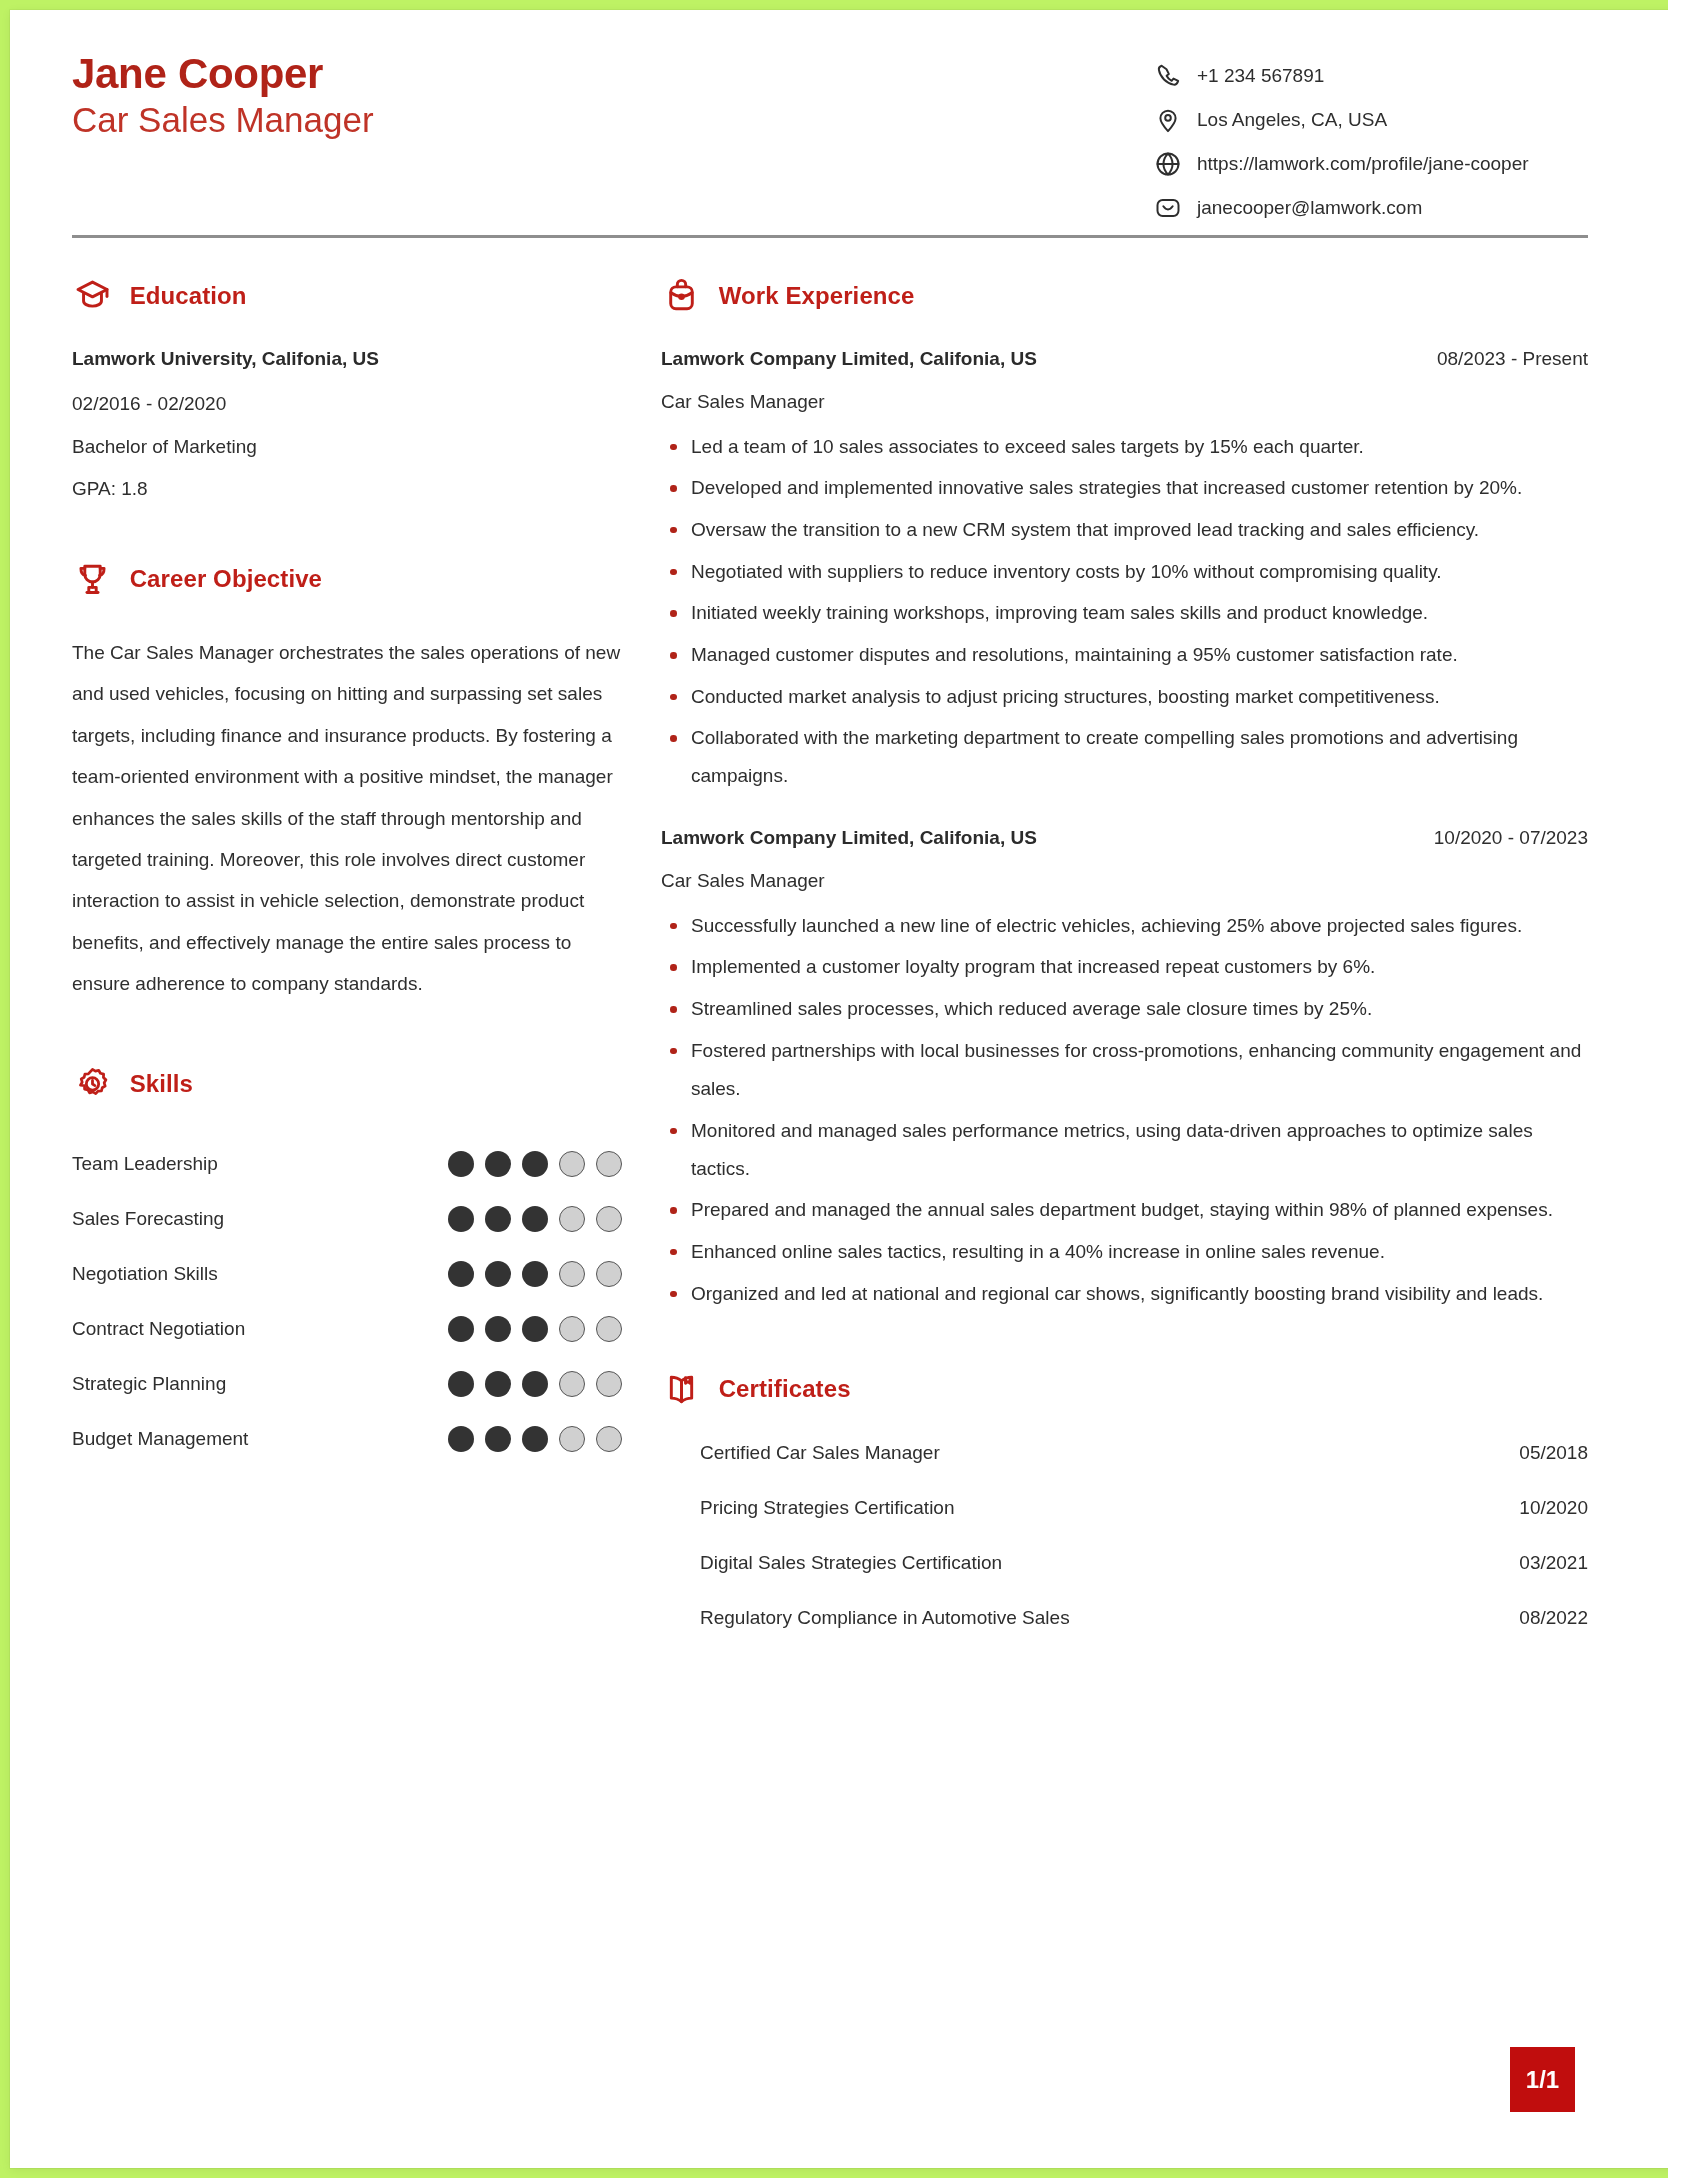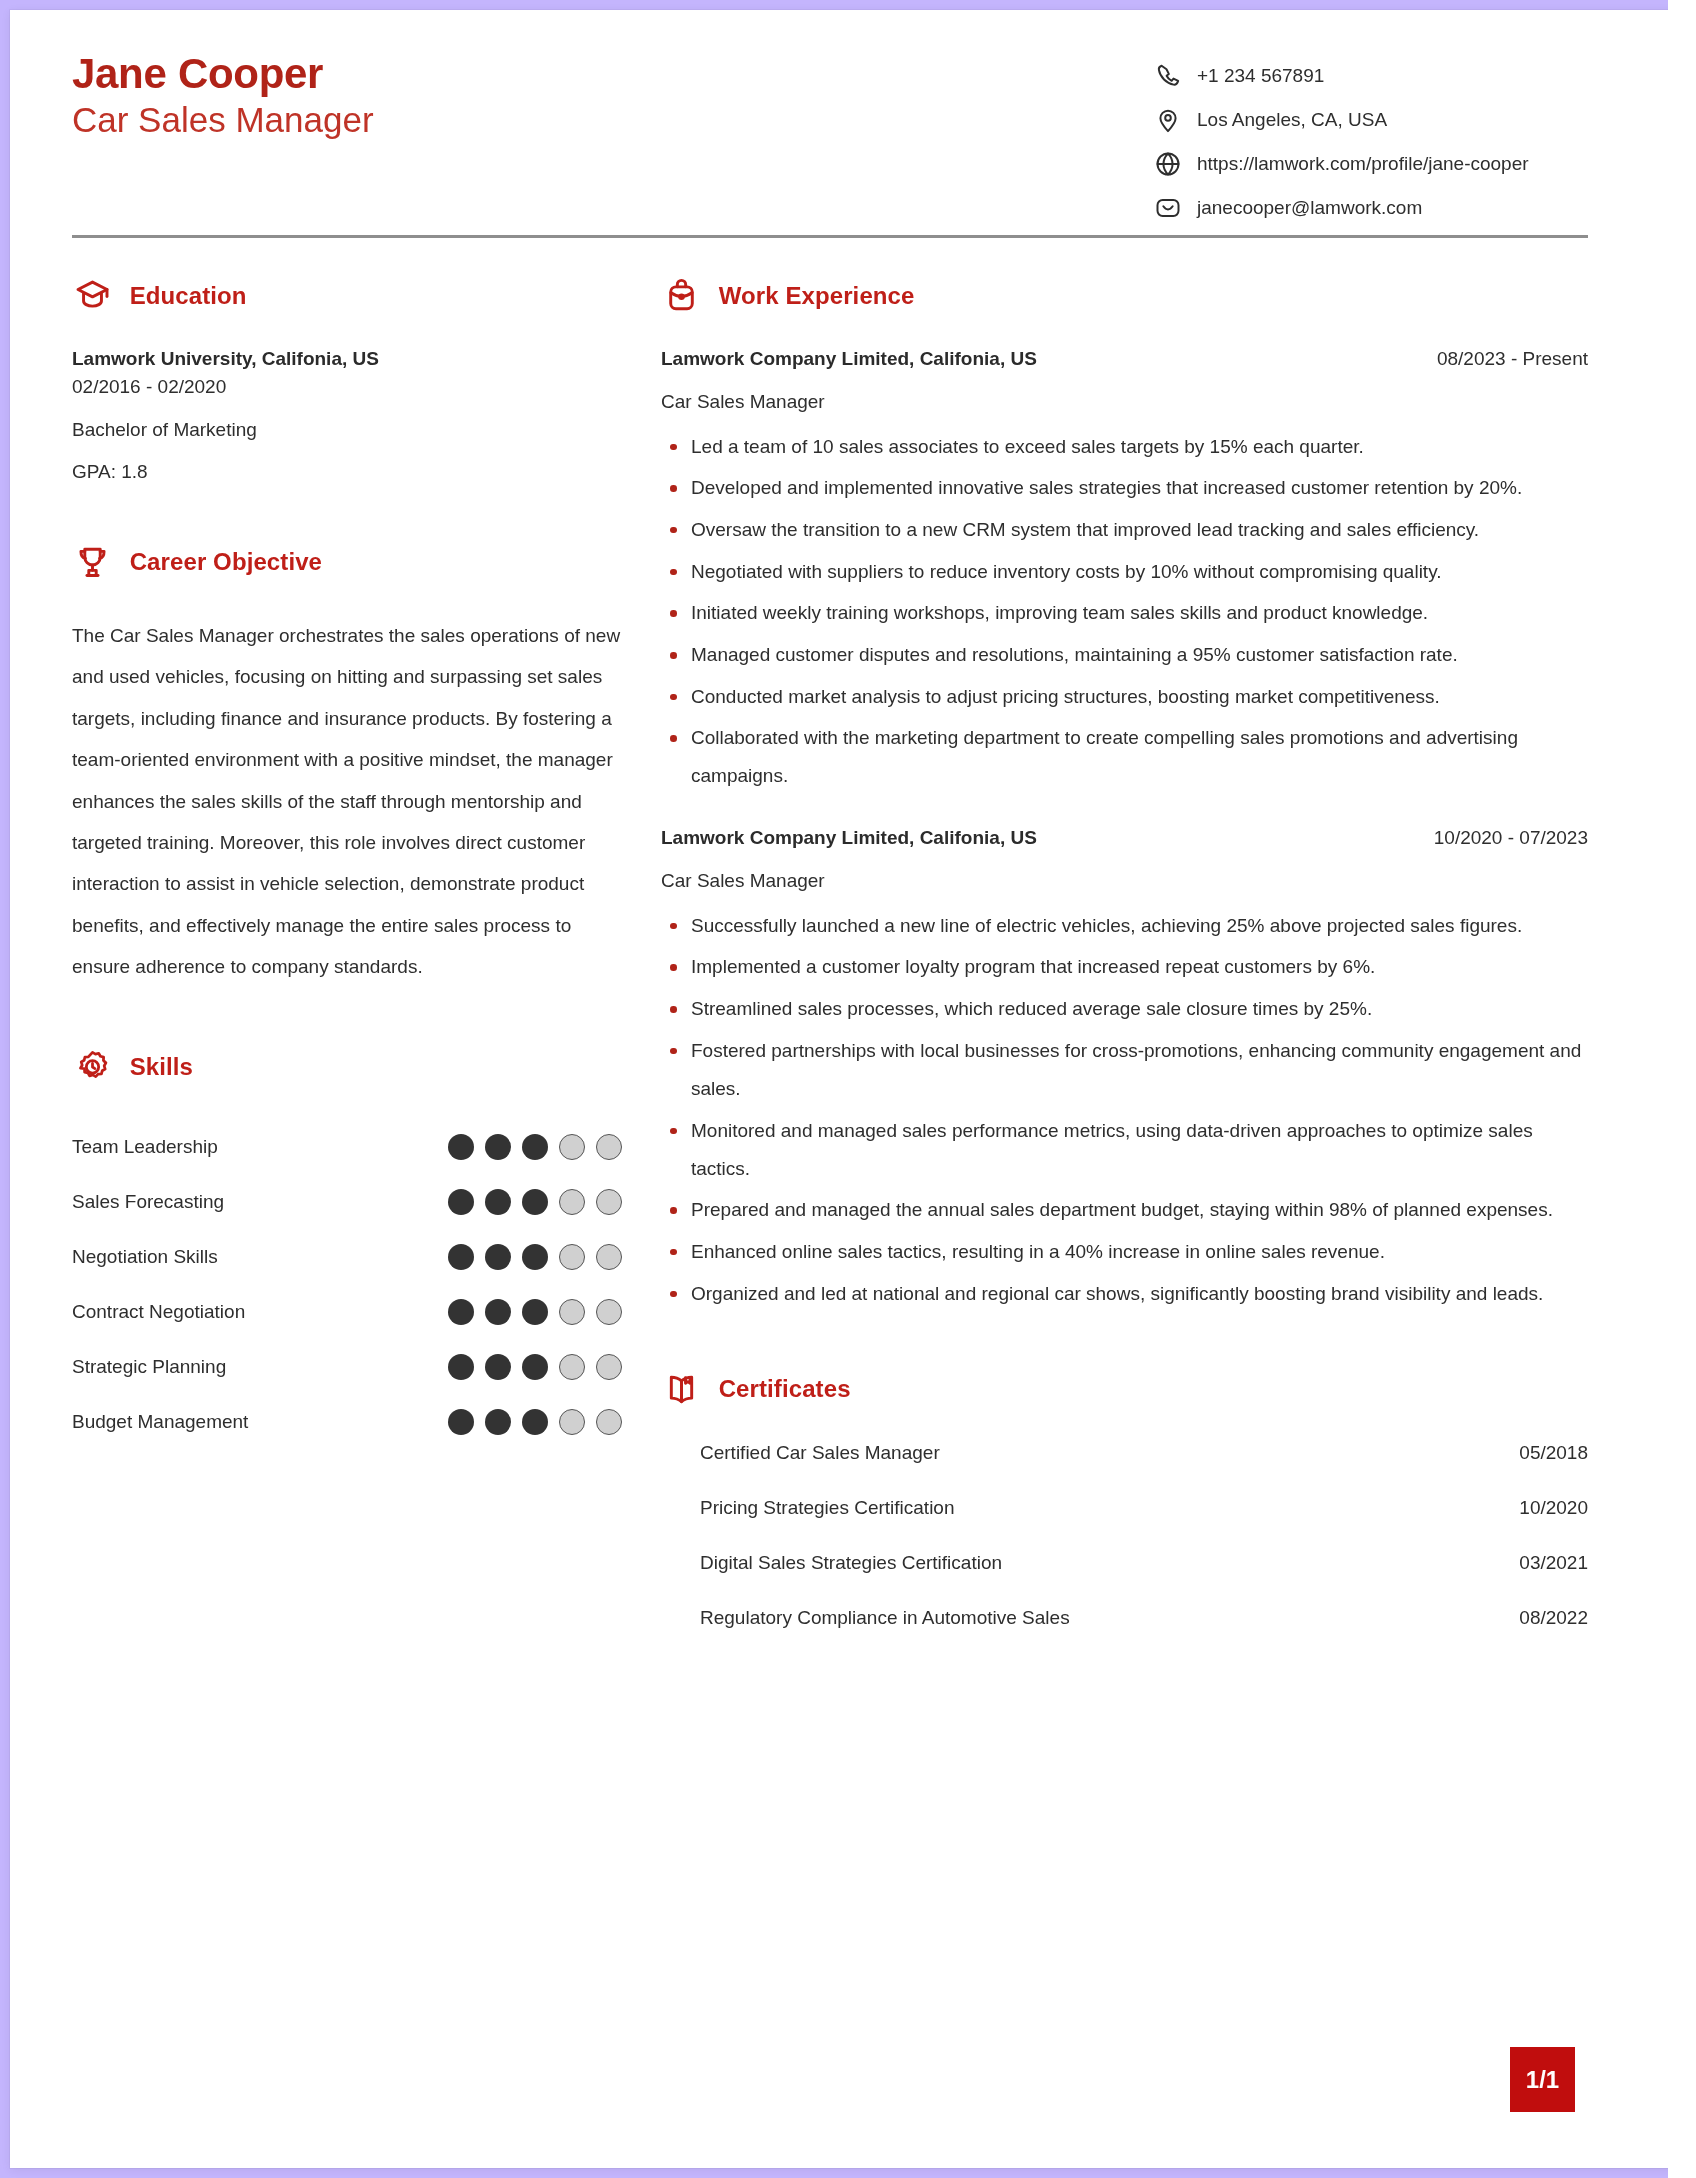--- a/index.html
+++ b/index.html
@@ -8,21 +8,21 @@
     width: 1697px;
     height: 2179px;
     background: #ffffff;
     font-family: "Liberation Sans", sans-serif;
   }
 
   #page {
     position: relative;
     width: 1668px;
     height: 2179px;
-    background: #c4b5fd;
+    background: #bef264;
     overflow: hidden;
   }
 
   
   #sheet {
     position: absolute;
     left: 10.2px; top: 10.2px;
     width: 1676px; height: 2158px;
     background: #ffffff;
     box-shadow: 0 0 0 0.9px rgba(0,0,0,0.045), 0 1.9px 9.3px rgba(0,0,0,0.07);
@@ -118,21 +118,21 @@
     letter-spacing: 0.1px;
   }
 
   .section + .section { margin-top: 46px; }
 
   
   .edu-school {
     font-size: 19px;
     font-weight: bold;
     color: #2b2b2b;
-    margin-bottom: 6px;
+    margin-bottom: 23px;
   }
   .edu-line {
     font-size: 19px;
     color: #2e2e2e;
     margin-bottom: 20.4px;
   }
   .edu-line:last-child { margin-bottom: 0; }
 
   
   .objective {

